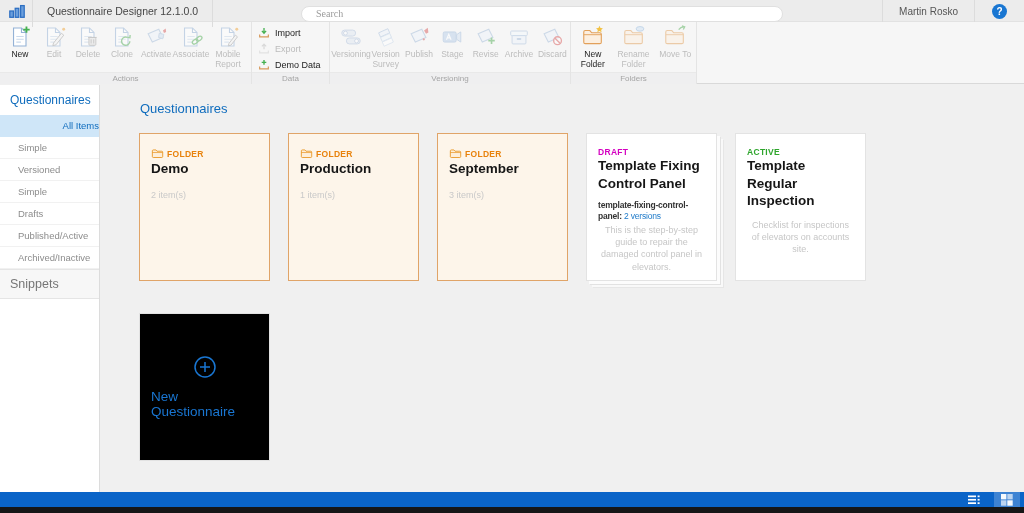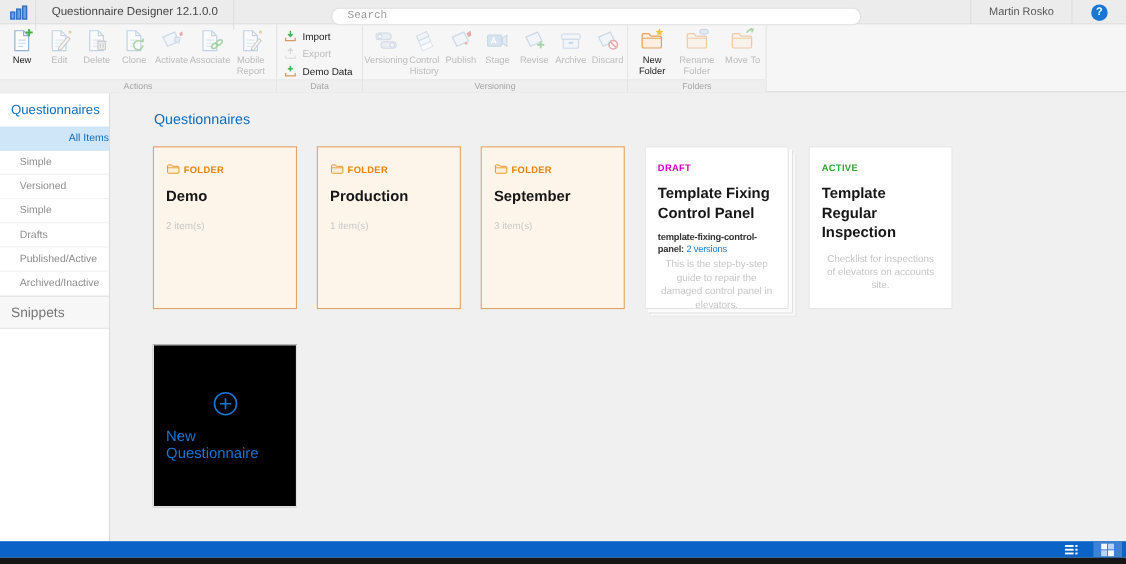--- a/index.html
+++ b/index.html
@@ -4,21 +4,21 @@
 <style>
   * { margin:0; padding:0; box-sizing:border-box; }
   html,body { width:1024px; height:513px; }
   body { font-family:"Liberation Sans", sans-serif; background:#f0f0f0; position:relative; overflow:hidden; }
 
   
   .topbar { position:absolute; top:0; left:0; right:0; height:22px; background:#ececec; border-bottom:1px solid #e2e2e2; display:flex; align-items:center; z-index:5; }
   .logo { width:18px; height:18px; margin:0 6px 0 8px; }
   .title-tab { height:22px; display:flex; align-items:center; padding:16px 14px; border-left:1px solid #dcdcdc; border-right:1px solid #dcdcdc; font-size:10.5px; color:#454545; white-space:nowrap; }
   .search-wrap { position:absolute; left:301px; top:3px; width:482px; height:16px; }
-  .search-input { width:100%; height:100%; border:1px solid #e0e0e0; border-radius:8px; background:#fff; font-size:10px; padding:0 14px; color:#666; outline:none; font-family:Liberation Mono, monospace; }
+  .search-input { width:100%; height:100%; border:1px solid #e0e0e0; border-radius:8px; background:#fff; font-size:10px; padding:0 14px; color:#666; outline:none; font-family:Liberation Serif, serif; }
   .search-input::placeholder { color:#9b9b9b; }
   .top-right { position:absolute; right:0; top:0; height:22px; display:flex; align-items:center; }
   .user-name { height:22px; display:flex; align-items:center; padding:0 16px; border-left:1px solid #dcdcdc; border-right:1px solid #dcdcdc; font-size:10px; color:#555; white-space:nowrap; }
   .help-btn { width:15px; height:15px; border-radius:50%; background:#1976d2; color:#fff; font-size:10px; font-weight:bold; display:flex; align-items:center; justify-content:center; margin:0 17px 0 17px; cursor:default; }
 
   
   .ribbon { position:absolute; top:22px; left:0; right:0; height:62px; background:#f6f6f6; border-bottom:1px solid #d9d9d9; display:flex; z-index:4; }
   .rgroup { position:relative; height:62px; border-right:1px solid #e4e4e4; }
   .rgroup-label { position:absolute; bottom:0; left:0; right:0; height:12px; background:#efeff0; border-top:1px solid #e9e9e9; font-size:8px; color:#a5a5a5; text-align:center; line-height:12px; }
   .rbuttons { display:flex; align-items:flex-start; padding:2px 1px 0 3px; }
@@ -47,21 +47,21 @@
   .cards { position:absolute; left:38px; top:48px; width:740px; display:flex; flex-wrap:wrap; gap:32px 18px; }
   .card { width:131px; height:148px; background:#fff; border:1px solid #e3e3e3; padding:13px 11px; position:relative; cursor:default; }
   .card.folder { background:#fdf5ea; border-color:#e0a468; }
   .badge-row { display:flex; align-items:center; gap:3px; }
   .badge-folder { width:13px; height:13px; }
   .badge-text { font-size:8.5px; font-weight:bold; color:#e8820c; letter-spacing:.3px; }
   .card .status { font-size:8.5px; font-weight:bold; letter-spacing:.3px; }
   .st-inactive { color:#a7a7a7; }
   .st-draft { color:#d400c0; }
   .st-active { color:#2ea52c; }
-  .card .ctitle { font-size:13.5px; font-weight:bold; color:#161616; margin-top:10px; line-height:1.3; }
+  .card .ctitle { font-size:13.5px; font-weight:bold; color:#161616; margin-top:0; line-height:1.3; }
   .card .meta { font-size:9px; color:#c9c9c9; margin-top:12px; }
   .card .desc { font-size:9px; color:#c6c6c6; margin-top:9px; line-height:1.35;text-align:center; }
   .slug-line { font-size:8.5px; margin-top:8px; line-height:1.3; letter-spacing:-.2px; }
   .slug { font-weight:bold; color:#333; }
   .versions-link { color:#1e7ac9; cursor:pointer; text-decoration:none; }
   .card.stacked { box-shadow: 3px 3px 0 #fcfcfc, 4px 4px 0 #e2e2e2, 6px 6px 0 #f9f9f9, 7px 7px 0 #e6e6e6; }
   .card.stacked .desc { margin-top:2px; }
   .card.newq { background:#000000; border-color:#e2e2e2; display:flex; flex-direction:column; align-items:center; justify-content:center; gap:10px; }
   .plus-circle { width:24px; height:24px; }
   .newq-label { color:#1976d2; font-size:13.5px; }
@@ -215,21 +215,21 @@
             <circle cx="19" cy="17.3" r="2.1" fill="#fff" stroke="#a9bdd8"></circle>
           </svg>
         <div class="rlabel">Versioning</div>
       </div>
       <div class="rbtn disabled" style="width:34px">
         <svg class="ricon" viewBox="0 0 26 26">
             <path d="M5 8.5l10-4.5 2 4.5-10 4.5z" fill="#eef3fa" stroke="#a3bcd9"></path>
             <path d="M7 13.5l10-4.5 2 4.5-10 4.5z" fill="#f4f8fc" stroke="#b9cde3"></path>
             <path d="M9 18.5l10-4.5 2 4.5-10 4.5z" fill="#fff" stroke="#c6d6e8"></path>
           </svg>
-        <div class="rlabel">Control History</div>
+        <div class="rlabel">Version Survey</div>
       </div>
       <div class="rbtn disabled" style="width:34px">
         <svg class="ricon" viewBox="0 0 26 26">
             <use href="#g-sheet"></use>
             <path d="M18.5 6l4-3 .7 5-2.6 1.5z" fill="#d85c5c"></path>
             <circle cx="18.2" cy="15.5" r="1.2" fill="#d85c5c"></circle>
           </svg>
         <div class="rlabel">Publish</div>
       </div>
       <div class="rbtn disabled" style="width:34px">

